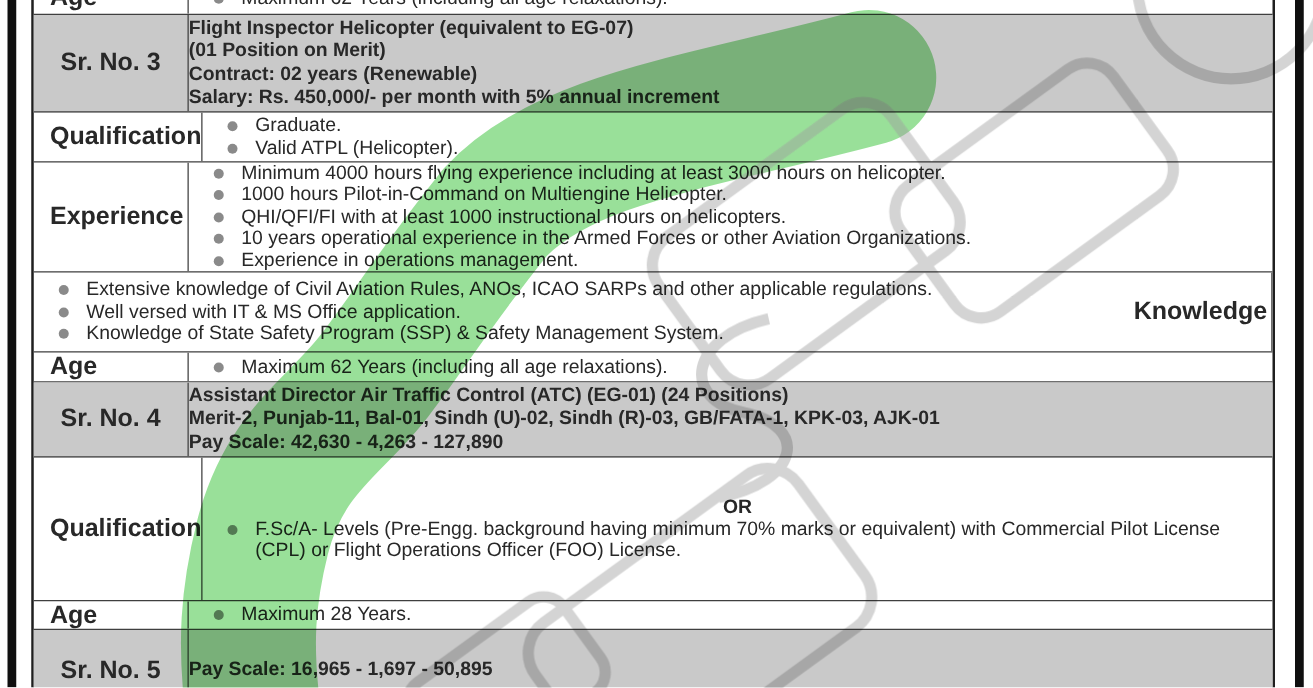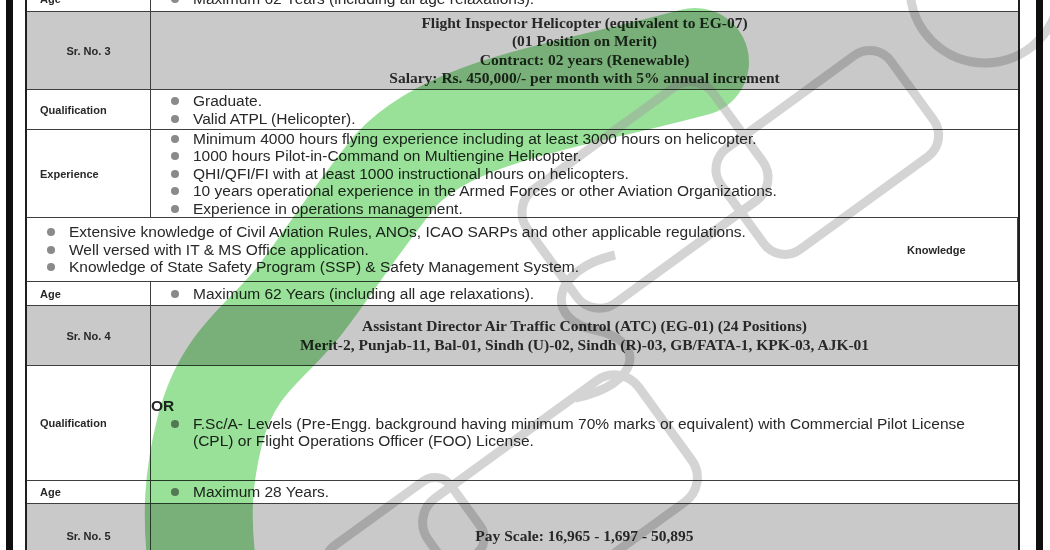--- a/index.html
+++ b/index.html
@@ -20,30 +20,30 @@
   .table{
     position:absolute;left:25px;top:-14px;width:995px;background:#fff;
     border-left:2px solid #1f1f1f;border-right:2px solid #1f1f1f;box-sizing:border-box;
   }
   .row{display:flex;border-bottom:1.5px solid var(--border);box-sizing:border-box;overflow:hidden;}
   .row.gray{background:var(--band);}
   .cell{box-sizing:border-box;}
   .label{
     flex:0 0 124px;border-right:1.5px solid var(--border);
     display:flex;align-items:center;padding-left:13px;
-    font-weight:bold;font-size:11px;
+    font-weight:bold;font-size:20px;
   }
   .row.gray .label{justify-content:center;padding-left:0;}
   .content{flex:1;display:flex;flex-direction:column;justify-content:center;font-size:15.5px;min-width:0;}
-  .content.hdr{align-items:center;text-align:center;font-weight:bold;font-family:Liberation Serif, serif;}
+  .content.hdr{align-items:flex-start;text-align:center;font-weight:bold;}
   .hline{line-height:18.5px;white-space:nowrap;}
   .bullet-item{display:flex;line-height:17.5px;}
   .dot{flex:0 0 8px;height:8px;border-radius:50%;background:#8a8a8a;margin:5px 14px 0 20px;}
   .btext{flex:1;padding-right:12px;}
-  .or-sep{text-align:left;font-weight:bold;line-height:18px;}
+  .or-sep{text-align:center;font-weight:bold;line-height:18px;}
   
   .row:nth-child(1){height:26px;}
   .row:nth-child(2){height:78px;}
   .row:nth-child(3){height:40px;}
   .row:nth-child(4){height:88px;}
   .row:nth-child(5){height:64px;}
   .row:nth-child(6){height:24px;}
   .row:nth-child(7){height:60px;}
   .row:nth-child(8){height:115px;}
   .row:nth-child(9){height:23px;}
@@ -143,20 +143,21 @@
             <span class="dot"></span>
             <span class="btext">Maximum 62 Years (including all age relaxations).</span>
           </div>
         </div>
       </div>
       <div class="row gray">
         <div class="cell label">Sr. No. 4</div>
         <div class="cell content hdr">
           <div class="hline">Assistant Director Air Traffic Control (ATC) (EG-01) (24 Positions)</div>
           <div class="hline">Merit-2, Punjab-11, Bal-01, Sindh (U)-02, Sindh (R)-03, GB/FATA-1, KPK-03, AJK-01</div>
+          <div class="hline">Pay Scale: 42,630 - 4,263 - 127,890</div>
         </div>
       </div>
       <div class="row">
         <div class="cell label">Qualification</div>
         <div class="cell content">
           <div class="or-sep">OR</div>
           <div class="bullet-item">
             <span class="dot"></span>
             <span class="btext">F.Sc/A- Levels (Pre-Engg. background having minimum 70% marks or equivalent) with Commercial Pilot License (CPL) or Flight Operations Officer (FOO) License.</span>
           </div>

